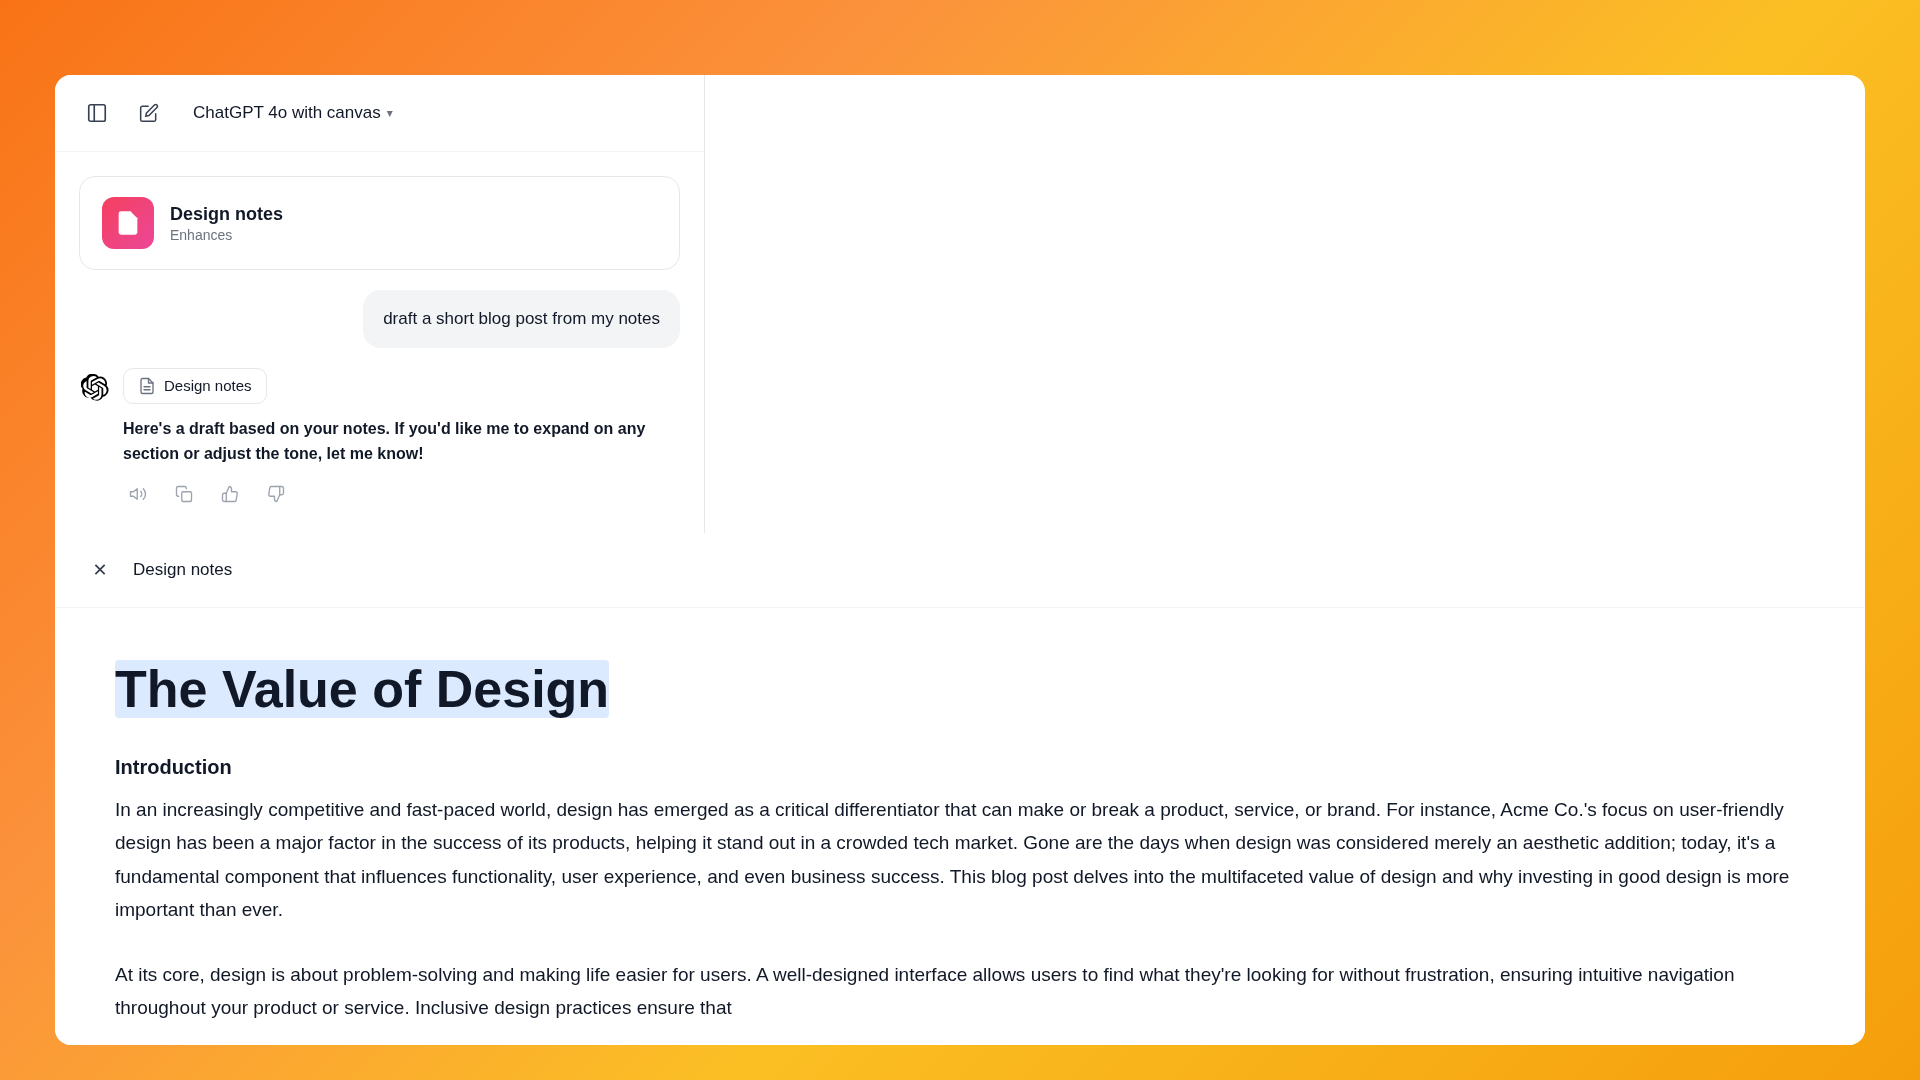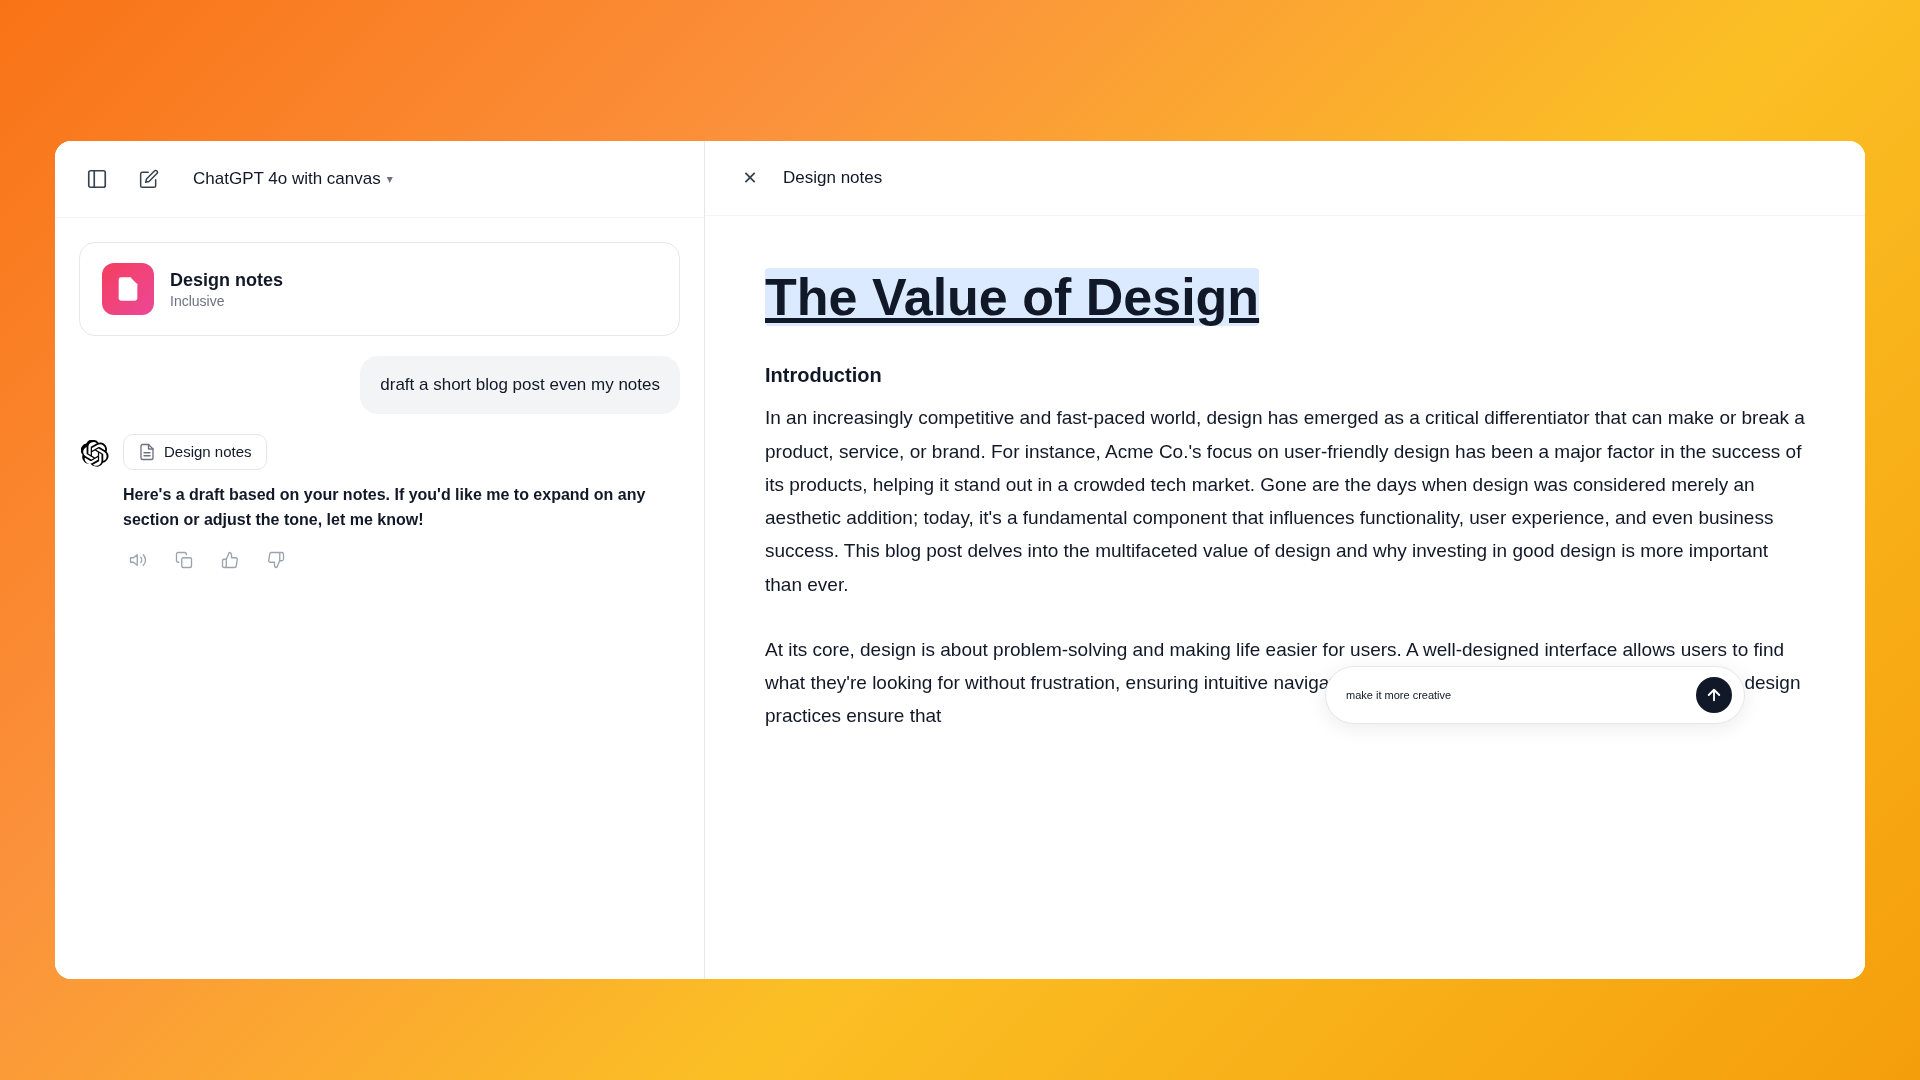--- a/index.html
+++ b/index.html
@@ -10,28 +10,29 @@
       overflow: hidden;
       font-family: -apple-system, BlinkMacSystemFont, 'Segoe UI', sans-serif;
       background: linear-gradient(135deg, #f97316 0%, #fb923c 30%, #fbbf24 60%, #f59e0b 100%);
       display: flex;
       align-items: center;
       justify-content: center;
     }
 
     .app-window {
       width: 1810px;
-      height: 838px;
+      height: 970px;
       background: white;
       border-radius: 16px;
       display: flex;
       overflow: hidden;
       position: relative;
       top: 20px;
       left: 0;
+      flex-direction: column;
     }
 
     
     .left-panel {
       width: 650px;
       min-width: 650px;
       background: #ffffff;
       display: flex;
       flex-direction: column;
       border-right: 1px solid #e5e7eb;
@@ -283,21 +284,20 @@
 
     .doc-title {
       font-size: 52px;
       font-weight: 800;
       color: #111827;
       margin-bottom: 32px;
       display: inline;
       background: #dbeafe;
       line-height: 1.2;
       border-radius: 4px;
-      text-decoration: underline;
     }
 
     .doc-title-wrapper {
       margin-bottom: 36px;
     }
 
     
     .inline-input-popup {
       position: absolute;
       top: 302px;
@@ -404,27 +404,27 @@
           <svg viewBox="0 0 24 24" xmlns="http://www.w3.org/2000/svg">
             <path d="M14 2H6a2 2 0 0 0-2 2v16a2 2 0 0 0 2 2h12a2 2 0 0 0 2-2V8z"></path>
             <polyline points="14 2 14 8 20 8" style="fill:none;stroke:rgba(255,255,255,0.5);stroke-width:1.5"></polyline>
             <line x1="8" y1="13" x2="16" y2="13" style="fill:none;stroke:rgba(255,255,255,0.8);stroke-width:1.5"></line>
             <line x1="8" y1="17" x2="16" y2="17" style="fill:none;stroke:rgba(255,255,255,0.8);stroke-width:1.5"></line>
             <line x1="8" y1="9" x2="10" y2="9" style="fill:none;stroke:rgba(255,255,255,0.8);stroke-width:1.5"></line>
           </svg>
         </div>
         <div>
           <div class="card-text-title">Design notes</div>
-          <div class="card-text-sub">Inclusive</div>
+          <div class="card-text-sub">Enhances</div>
         </div>
       </div>
 
       <div class="message-row-user">
         <div class="user-bubble">
-          <span>draft a short blog post even my notes</span>
+          <span>draft a short blog post from my notes</span>
         </div>
       </div>
 
       <div class="message-row-assistant">
         <div class="assistant-avatar">
           <svg class="openai-logo" viewBox="0 0 41 41" fill="none" xmlns="http://www.w3.org/2000/svg">
             <path d="M37.532 16.87a9.963 9.963 0 0 0-.856-8.184 10.078 10.078 0 0 0-10.855-4.835 9.964 9.964 0 0 0-6.131-3.744 10.079 10.079 0 0 0-11.992 4.958 9.967 9.967 0 0 0-6.67 4.697 10.08 10.08 0 0 0 1.24 11.817 9.965 9.965 0 0 0 .856 8.185 10.079 10.079 0 0 0 10.855 4.835 9.965 9.965 0 0 0 6.131 3.744 10.078 10.078 0 0 0 11.992-4.959 9.967 9.967 0 0 0 6.67-4.697 10.079 10.079 0 0 0-1.24-11.816zM22.498 37.886a7.474 7.474 0 0 1-4.799-1.735c.061-.033.168-.091.237-.134l7.964-4.6a1.294 1.294 0 0 0 .655-1.134V19.054l3.366 1.944a.12.12 0 0 1 .066.092v9.299a7.505 7.505 0 0 1-7.49 7.496zM6.392 31.006a7.471 7.471 0 0 1-.894-5.023c.06.036.162.099.237.141l7.964 4.6a1.297 1.297 0 0 0 1.308 0l9.724-5.614v3.888a.12.12 0 0 1-.048.103l-8.051 4.649a7.504 7.504 0 0 1-10.24-2.744zM4.297 13.62A7.469 7.469 0 0 1 8.2 10.333c0 .068-.004.19-.004.274v9.201a1.294 1.294 0 0 0 .654 1.132l9.723 5.614-3.366 1.944a.12.12 0 0 1-.114.012L7.044 23.86a7.504 7.504 0 0 1-2.747-10.24zm27.658 6.437l-9.724-5.615 3.367-1.943a.121.121 0 0 1 .114-.012l8.048 4.648a7.498 7.498 0 0 1-1.158 13.528v-9.476a1.293 1.293 0 0 0-.647-1.13zm3.35-5.043c-.059-.037-.162-.099-.236-.141l-7.965-4.6a1.298 1.298 0 0 0-1.308 0l-9.723 5.614v-3.888a.12.12 0 0 1 .048-.103l8.05-4.645a7.497 7.497 0 0 1 11.135 7.763zm-21.063 6.929l-3.367-1.944a.12.12 0 0 1-.065-.092v-9.299a7.497 7.497 0 0 1 12.293-5.756 6.94 6.94 0 0 0-.236.134l-7.965 4.6a1.294 1.294 0 0 0-.654 1.132l-.006 11.225zm1.829-3.943l4.33-2.501 4.332 2.5v4.999l-4.331 2.5-4.331-2.5V18z" fill="currentColor"></path>
           </svg>
         </div>
         <div class="assistant-content">

